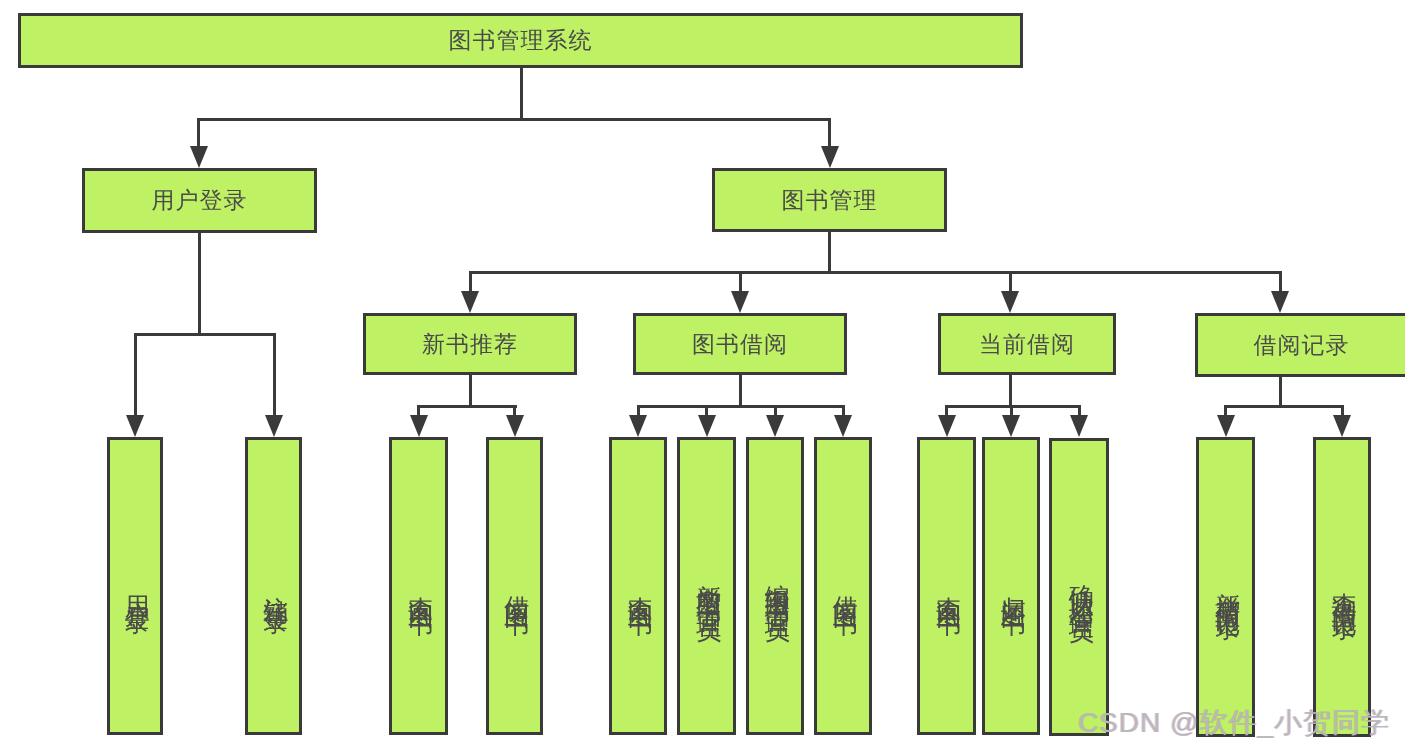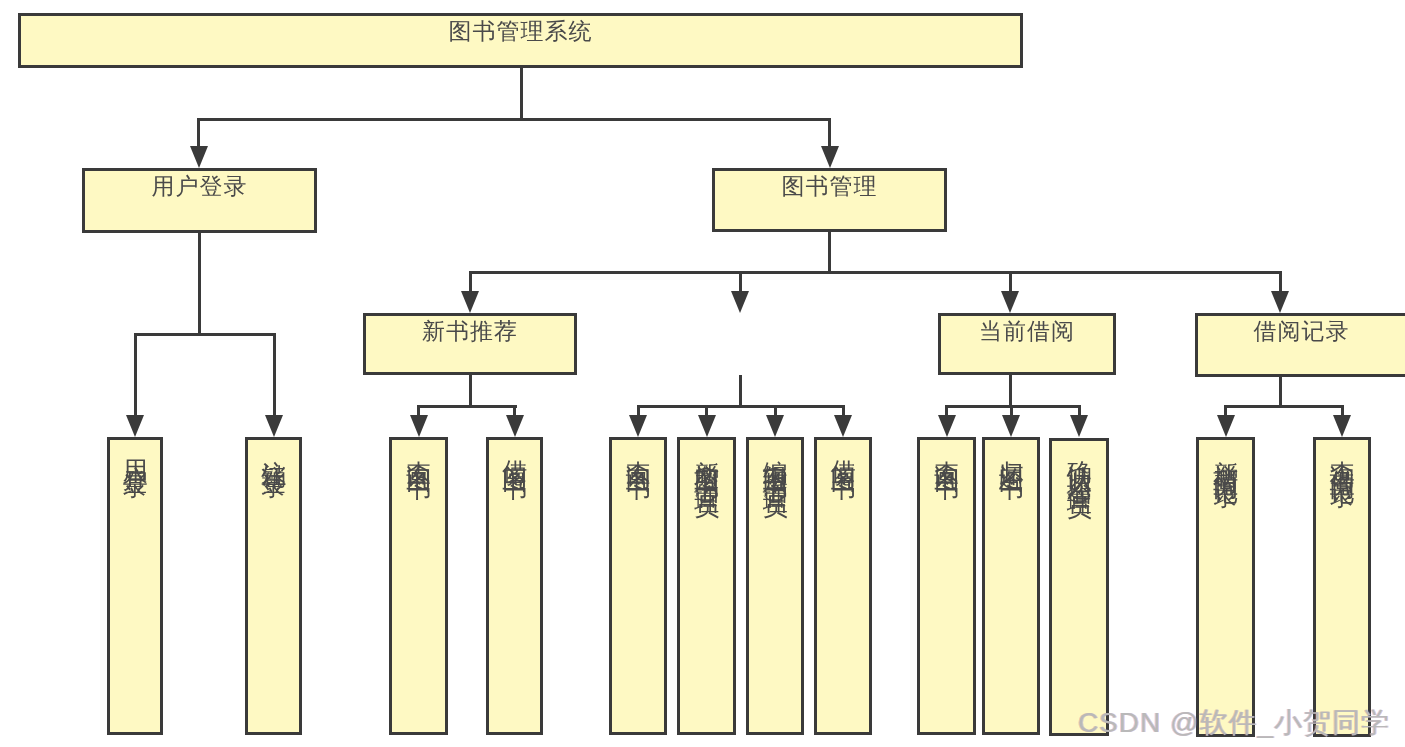--- a/index.html
+++ b/index.html
@@ -14,25 +14,26 @@
   .canvas {
     position: relative;
     width: 1405px;
     height: 747px;
     background: var(--background);
     overflow: hidden;
   }
   .node {
     position: absolute;
     border: 3px solid var(--line);
-    background: #fef9c3;
+    background: #bef264;
     display: flex;
-    align-items: flex-start;
+    align-items: center;
     justify-content: center;
     color: var(--text);
+    font-family: Liberation Mono, monospace;
   }
   .htext {
     font-size: 23px;
     letter-spacing: 1px;
     white-space: nowrap;
   }
   .vtext {
     writing-mode: vertical-lr;
     text-orientation: mixed;
     font-size: 25px;
@@ -75,20 +76,23 @@
   </div>
 
   <div class="node" style="left:363px;top:313px;width:214px;height:62px">
     <span class="htext">新书推荐</span>
   </div>
 
   <div class="node" style="left:712px;top:168px;width:235px;height:64px">
     <span class="htext">图书管理</span>
   </div>
 
+  <div class="node" style="left:633px;top:313px;width:214px;height:62px">
+    <span class="htext">图书借阅</span>
+  </div>
 
   <div class="node" style="left:938px;top:313px;width:178px;height:62px">
     <span class="htext">当前借阅</span>
   </div>
 
   <div class="node" style="left:1195px;top:313px;width:213px;height:64px">
     <span class="htext">借阅记录</span>
   </div>
 
   <div class="node" style="left:107px;top:437px;width:56px;height:298px">

